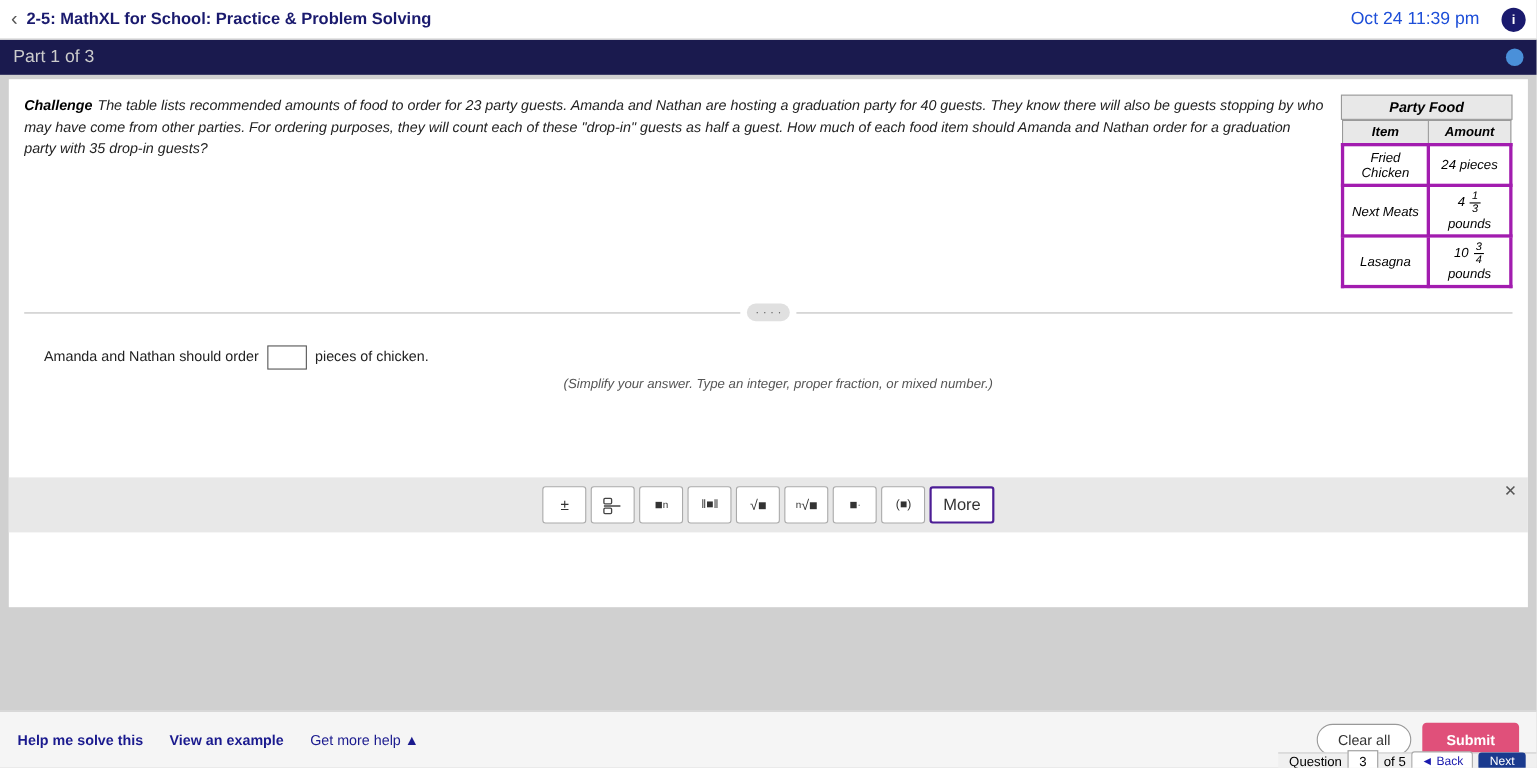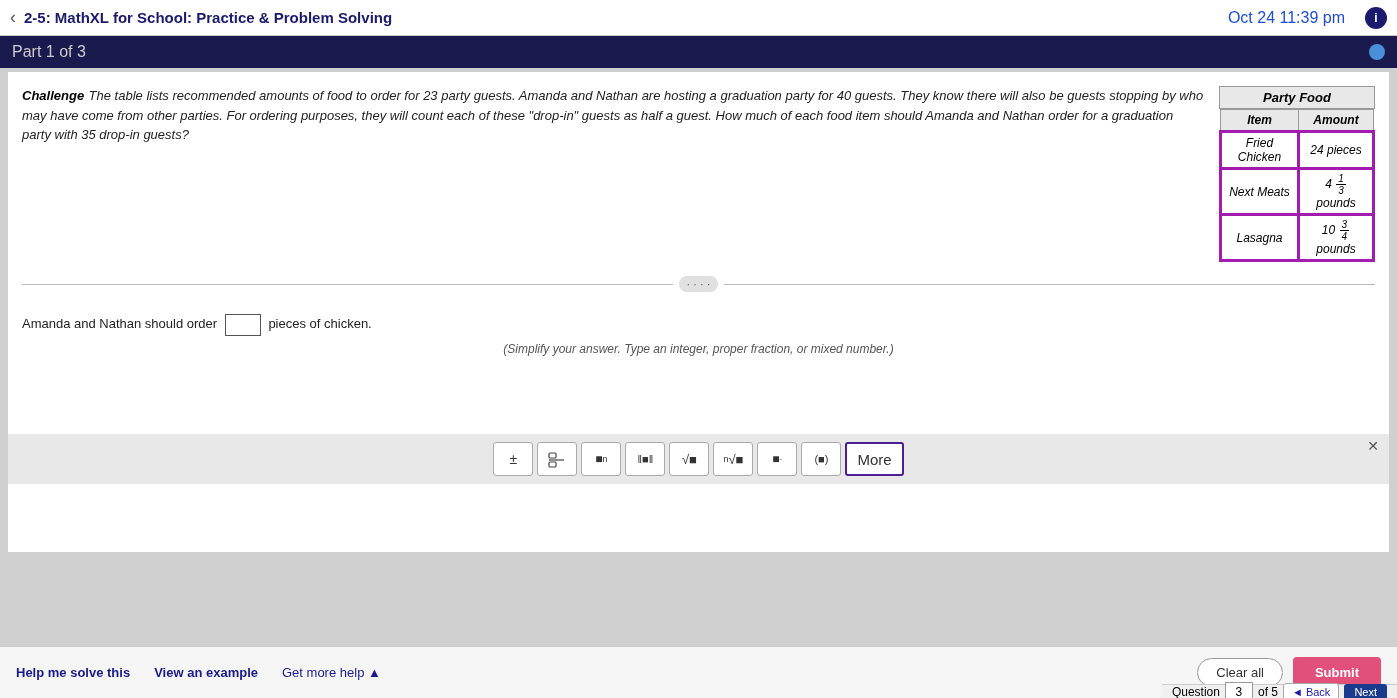--- a/index.html
+++ b/index.html
@@ -145,20 +145,21 @@
       border-radius: 8px;
       padding: 2px 8px;
       font-size: 11px;
       color: #666;
       margin: 0 6px;
     }
 
     
     .answer-section {
       padding: 8px 0;
+      margin-left: 18px;
     }
     .answer-text {
       font-size: 13px;
       color: #222;
       margin-bottom: 6px;
     }
     .answer-input {
       display: inline-block;
       width: 36px;
       height: 22px;

